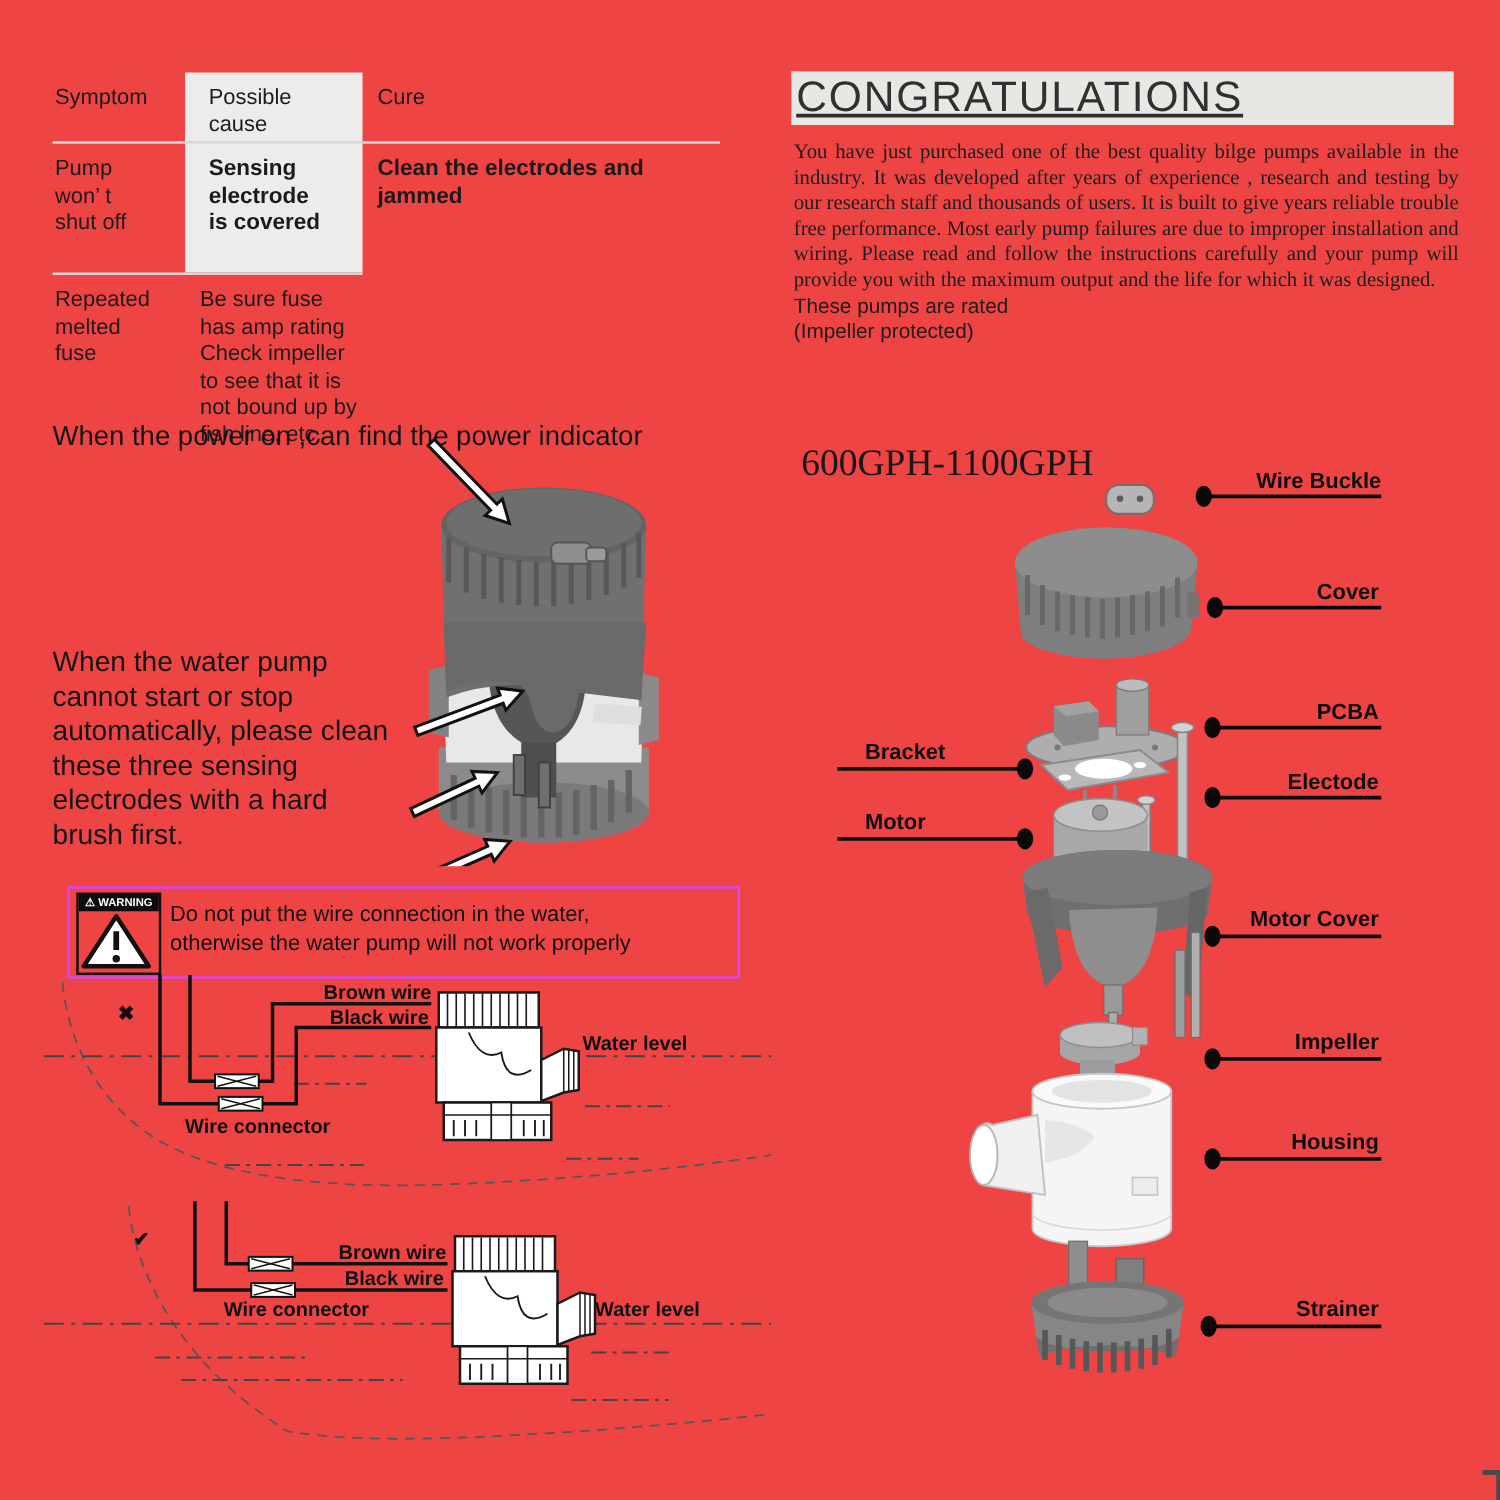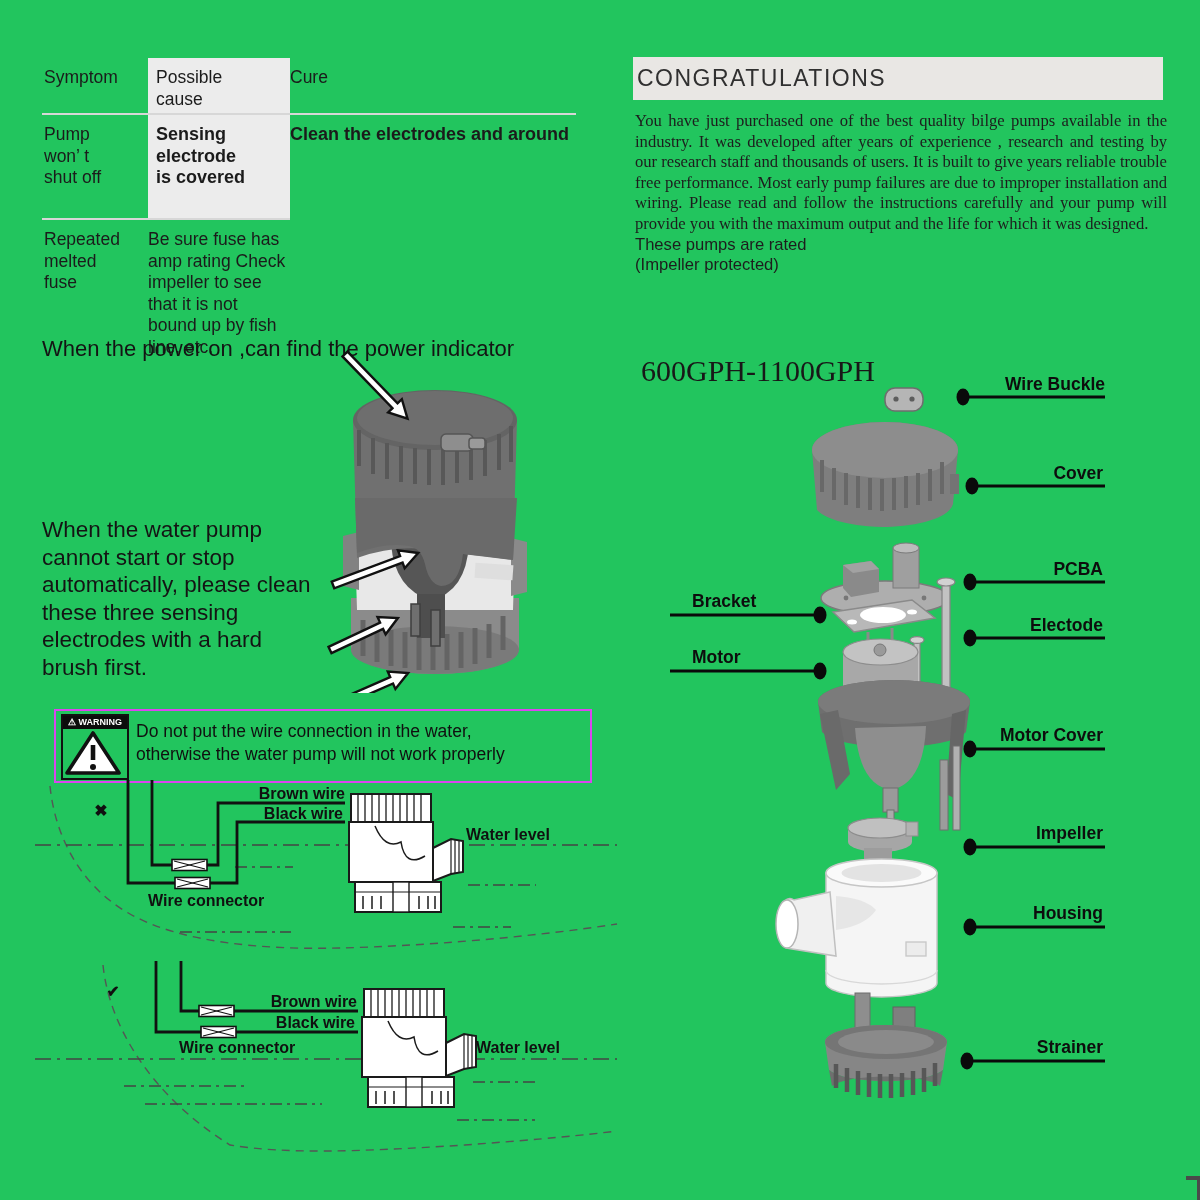--- a/index.html
+++ b/index.html
@@ -1,41 +1,41 @@
 <!DOCTYPE html>
 <html><head>
 <meta charset="utf-8">
 <style>
   html,body{margin:0;padding:0;background:#fff;}
   #page{
-    position:relative;width:1200px;height:1200px;overflow:hidden;background:#22c55e;
+    position:relative;width:1200px;height:1200px;overflow:hidden;background:#ef4444;
     font-family:"Liberation Sans", sans-serif;color:#1b1b1b;
   }
   .abs{position:absolute;}
   
   .ts-table{left:42px;top:58px;width:534px;display:grid;
     grid-template-columns:106px 142px 286px;grid-template-rows:55px 105px 116px;}
   .ts-cell{font-size:17.5px;line-height:21.5px;padding:9px 4px 6px 2px;white-space:pre-line;}
-  .col-cause{background:#ececec;padding-left:8px;}
-  .col-cure{padding-left:0;}
+  .col-cause{background:#ececec;padding-left:19px;}
+  .col-cure{padding-left:12px;}
   .row-sep{border-top:2px solid #d7d7d7;}
   .b{font-weight:bold;font-size:18px;}
   
   .note1{left:42px;top:336px;width:580px;font-size:22px;color:#141414;}
   .note2{left:42px;top:516px;width:320px;font-size:22.5px;line-height:27.5px;
          color:#141414;white-space:pre-line;}
   
   .warnbox{left:42px;top:709px;width:534px;height:70px;border:2px solid #d946ef;margin-left:12px;}
   .warn-icon-box{position:absolute;left:5px;top:3px;width:64px;height:62px;border:2px solid #111;}
   .warn-strip{position:absolute;left:0;top:0;width:64px;height:13px;background:#0c0c0c;
       color:#fff;font-size:9px;font-weight:bold;line-height:13px;text-align:center;letter-spacing:0;}
   .warn-text{position:absolute;left:80px;top:9px;width:440px;font-size:17.5px;line-height:22.5px;color:#101010;}
   
   .congrats-bar{left:633px;top:57px;width:530px;height:43px;background:#e9e7e4;}
-  .congrats-title{font-size:23px;letter-spacing:1.5px;line-height:43px;color:#303030;padding-left:4px;font-weight:400;}
+  .congrats-title{font-size:34px;letter-spacing:1.5px;line-height:43px;color:#303030;padding-left:4px;font-weight:400;text-decoration:underline;}
   .congrats-text{left:635px;top:111px;width:532px;font-size:16.6px;line-height:20.6px;color:#1d1d1d;}
   .congrats-text .para{text-align:justify;font-family:Liberation Serif, serif;}
   .model-range{left:641px;top:354px;font-family:"Liberation Serif", serif;font-size:30px;color:#181818;}
   
   .corner-artifact{left:1186px;top:1176px;width:11px;height:24px;
       border-top:4px solid #4a4a4a;border-right:4px solid #4a4a4a;}
   svg text{font-family:"Liberation Sans", sans-serif;}
   .dlab{font-size:16px;font-weight:bold;fill:#101010;}
   .plab{font-size:17.5px;font-weight:bold;fill:#0d0d0d;}
 </style>
@@ -49,21 +49,21 @@
     <div class="ts-cell col-cause">Possible
 cause</div>
     <div class="ts-cell col-cure">Cure</div>
 
     <div class="ts-cell row-sep">Pump
 won’ t
 shut off</div>
     <div class="ts-cell col-cause row-sep b">Sensing
 electrode
 is covered</div>
-    <div class="ts-cell col-cure row-sep b">Clean the electrodes and around</div>
+    <div class="ts-cell col-cure row-sep b">Clean the electrodes and jammed</div>
 
     <div class="ts-cell row-sep">Repeated
 melted
 fuse</div>
     <div class="ts-cell col-cure row-sep">Be sure fuse has amp rating Check impeller to see that it is not bound up by fish line, etc.</div>
   </div>
 
   <div class="abs note1">When the power on ,can find the power indicator</div>
 
   <svg class="abs" style="left:325px;top:348px" width="230" height="345" viewBox="0 0 230 345">

